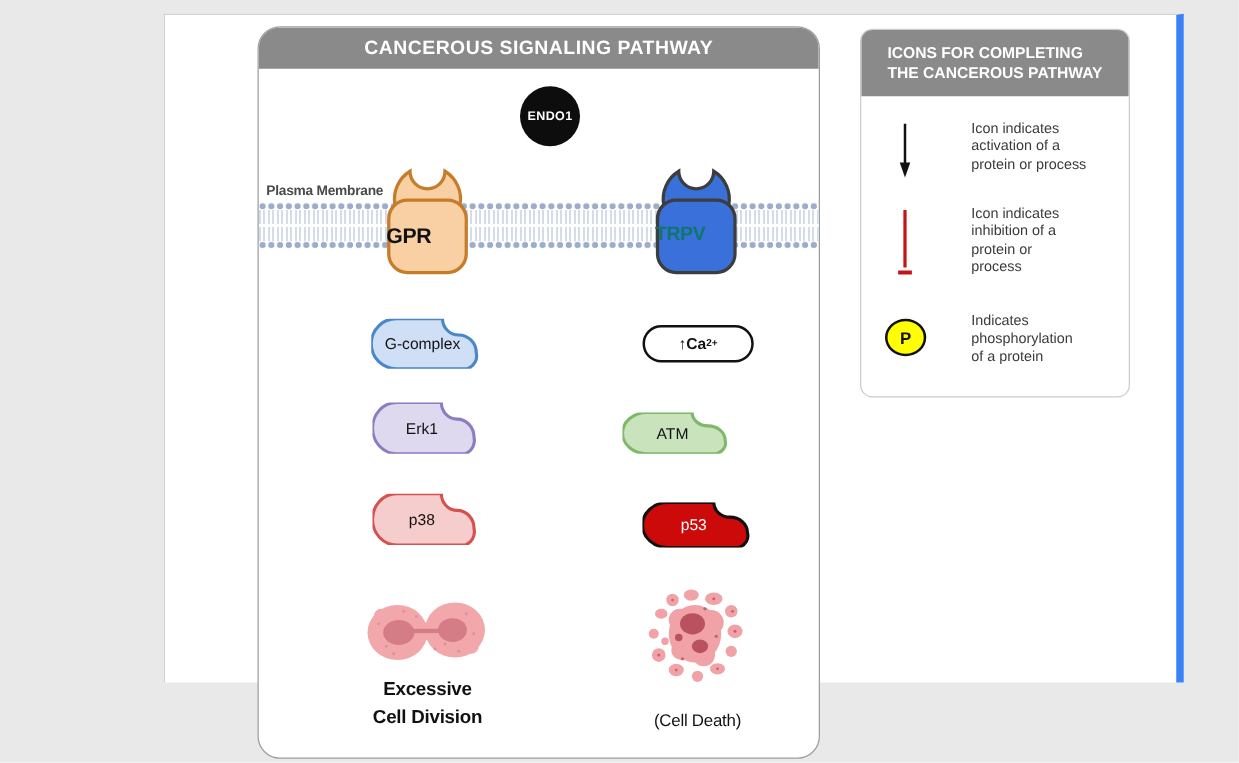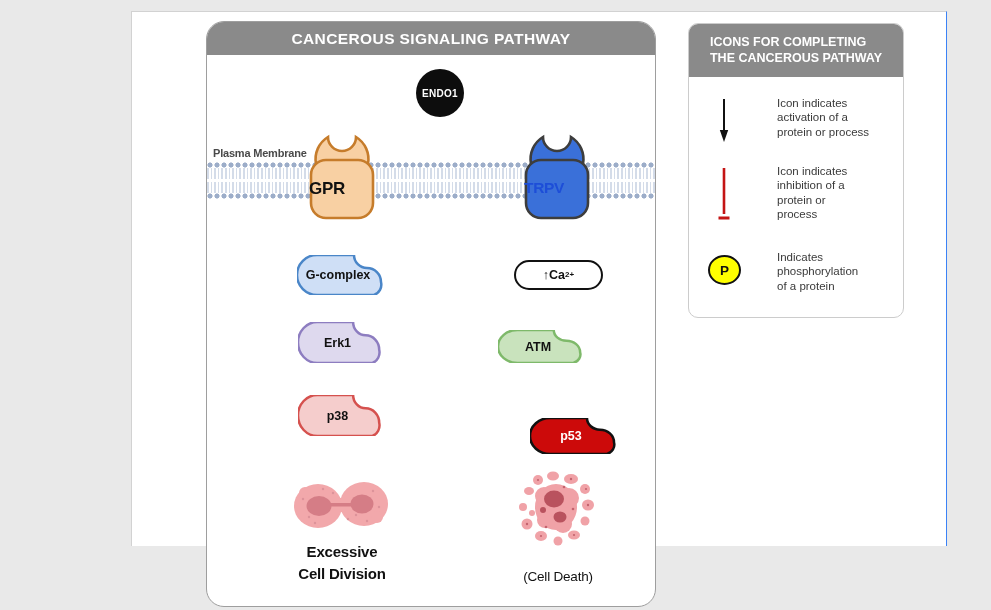--- a/index.html
+++ b/index.html
@@ -1,20 +1,20 @@
 <!DOCTYPE html>
 <html><head>
 <meta charset="utf-8">
 <style>
   * { margin:0; padding:0; box-sizing:border-box; }
   html,body { width:991px; height:610px; }
   body { font-family:"Liberation Sans", sans-serif; background:#e9e9e9; position:relative; overflow:hidden; }
 
   .canvas { position:absolute; left:131px; top:11px; width:816px; height:535px;
-            background:#ffffff; border-left:1px solid #d2d2d2; border-top:1px solid #d2d2d2; border-right:1px solid #3b82f6; }
+            background:#ffffff; border-left:1px solid #d2d2d2; border-top:1px solid #d2d2d2; border-right:6px solid #3b82f6; }
 
   
   .main-panel { position:absolute; left:74px; top:9px; width:450px; height:586px;
                 background:#ffffff; border:1.5px solid #9e9e9e; border-radius:18px; overflow:hidden; }
   .panel-header { position:absolute; left:0; top:0; right:0; height:33px; background:#8a8a8a;
                   display:flex; align-items:center; justify-content:center; }
   .panel-header span { color:#ffffff; font-weight:bold; font-size:15.5px; letter-spacing:.4px; }
 
   .endo1 { position:absolute; left:209px; top:47px; width:48px; height:48px; border-radius:50%;
            background:#0d0d0d; display:flex; align-items:center; justify-content:center; }
@@ -27,27 +27,27 @@
                background-image:radial-gradient(circle at 3px 3px, #9cadc9 2.4px, rgba(156,173,201,0) 2.7px);
                background-size:7px 6px; }
   .mem-heads.top { top:0; } .mem-heads.bottom { bottom:0; }
   .mem-tails { position:absolute; left:0; right:0; top:6px; bottom:6px;
                background-image:linear-gradient(to bottom, rgba(255,255,255,0) 0 44%, #ffffff 44% 56%, rgba(255,255,255,0) 56%),
                                 repeating-linear-gradient(90deg, #d4dce9 0 1.6px, rgba(255,255,255,0) 1.6px 3.6px); }
 
   .receptor { position:absolute; width:66px; height:98px; }
   .receptor .rlabel { position:absolute; left:0; right:12px; top:57px; text-align:left;
                       font-weight:bold; font-size:17px; color:#111; letter-spacing:-0.3px; }
-  .receptor.trpv .rlabel { color:#1d4ed8; font-size:15.5px; }
+  .receptor.trpv .rlabel { color:#0f766e; font-size:15.5px; }
 
   .node { position:absolute; }
   .node svg { position:absolute; left:0; top:0; width:100%; height:100%; }
   .node .nlabel { position:absolute; left:0; right:8px; top:0; bottom:0;
                   display:flex; align-items:center; justify-content:center;
-                  font-weight:bold; font-size:12.5px; color:#111; }
+                  font-weight:normal; font-size:12.5px; color:#111; }
   .node .nlabel.light { color:#ffffff; }
 
   .pill { position:absolute; background:#ffffff; border:2.5px solid #111111; border-radius:16px;
           display:flex; align-items:center; justify-content:center; font-weight:bold; font-size:12.5px; color:#111; }
   .pill sup { font-size:8px; line-height:0; }
 
   .figure { position:absolute; }
 
   .outcome-label { position:absolute; text-align:center; font-weight:bold; font-size:15px; color:#111;
                    line-height:1.45; white-space:pre-line; letter-spacing:-0.2px; }
@@ -130,21 +130,21 @@
         <sup>2+</sup>
     </div>
 
     <div class="node" style="left:291px; top:308px; width:88px; height:33px;">
       <svg viewBox="0 0 90 40" preserveAspectRatio="none">
         <path d="M 20 0 L 57 0 A 13 13 0 0 0 70 13 A 14 14 0 0 1 84 27 A 11 11 0 0 1 77 40 L 20 40 A 20 20 0 0 1 20 0 Z" stroke-width="2.5" vector-effect="non-scaling-stroke" fill="#c9e3bd" stroke="#7eb96a"></path>
       </svg>
       <span class="nlabel">ATM</span>
     </div>
 
-    <div class="node" style="left:307px; top:396px; width:90px; height:36px;margin-left:16px;">
+    <div class="node" style="left:307px; top:380px; width:90px; height:36px;">
       <svg viewBox="0 0 90 40" preserveAspectRatio="none">
         <path d="M 20 0 L 57 0 A 13 13 0 0 0 70 13 A 14 14 0 0 1 84 27 A 11 11 0 0 1 77 40 L 20 40 A 20 20 0 0 1 20 0 Z" stroke-width="2.5" vector-effect="non-scaling-stroke" fill="#cc0a0a" stroke="#111111"></path>
       </svg>
       <span class="nlabel light">p53</span>
     </div>
 
     <svg class="figure" style="left:86px; top:457px;" viewBox="0 0 96 52" width="96" height="52">
       <rect x="36" y="19" width="24" height="14" fill="#f2a8ab"></rect>
       <ellipse cx="25" cy="27" rx="24" ry="22" fill="#f2a8ab"></ellipse>
       <ellipse cx="71" cy="25" rx="24" ry="22" fill="#f2a8ab"></ellipse>

